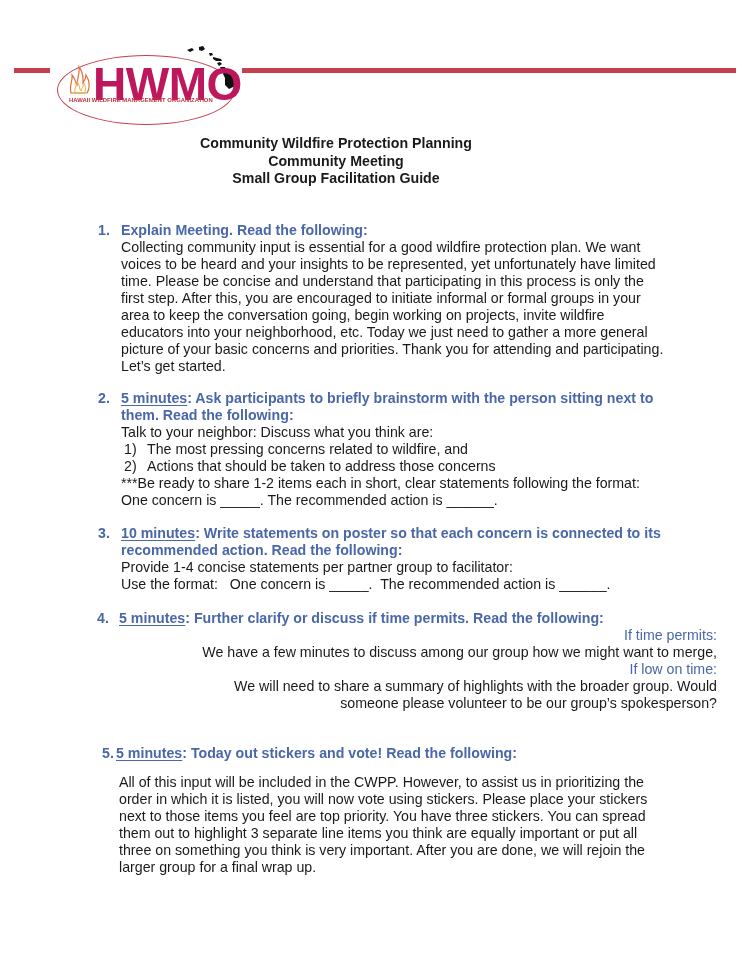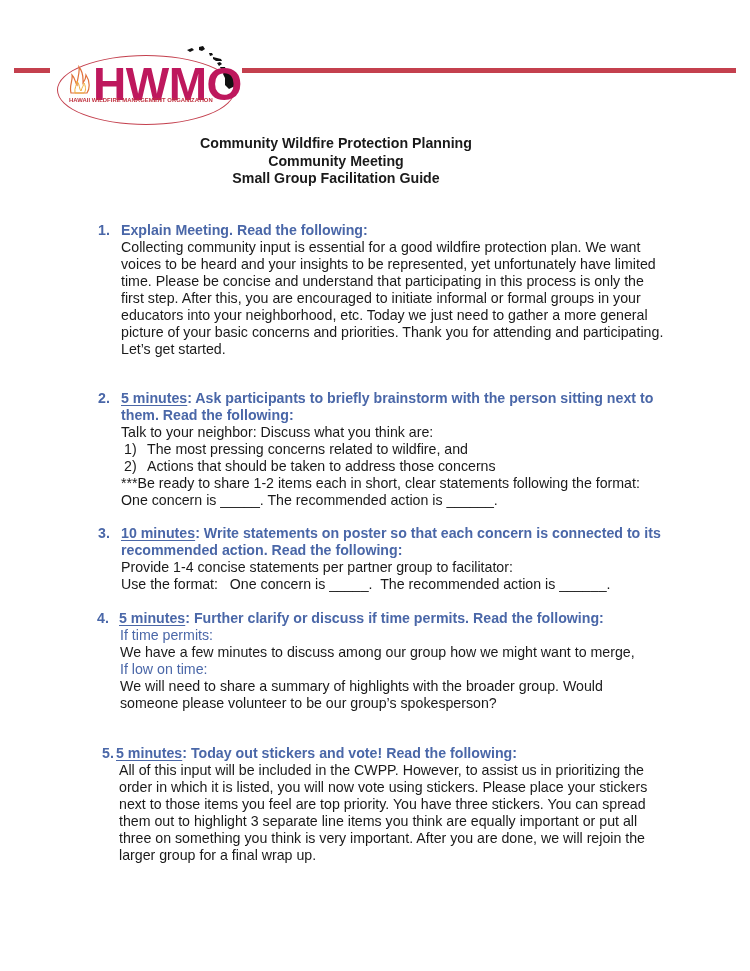--- a/index.html
+++ b/index.html
@@ -138,22 +138,22 @@
       width: 23px;
     }
 
     #sec1 { top: 222px; }
     #sec2 { top: 390px; }
     #sec3 { top: 525px; }
     #sec4 { top: 610px; left: 97px; }
     #sec5 { top: 745px; left: 102px; }
     #sec4 .sec-head-text { padding-left: 22px; }
     #sec5 .sec-head-text { padding-left: 14px; }
-    #sec5 .body-text { padding-left: 17px; }
-    #sec4 .body-text { padding-left: 23px; }
+    #sec5 .body-text { padding-left: 17px; margin-top: 12px; }
+    #sec4 .body-text { padding-left: 23px; text-align: right; }
   </style>
 </head>
 <body>
 
 <div class="rule rule-left"></div>
 <div class="rule rule-right"></div>
 
 <div class="logo">
   <div class="logo-oval"></div>
   <svg class="logo-islands" viewBox="0 0 70 50">
@@ -182,20 +182,21 @@
 <div class="section" id="sec1">
   <div class="sec-head">
     <span class="sec-num">1.</span>
     <span class="sec-head-text">Explain Meeting.  Read the following:</span>
   </div>
   <div class="body-text">
     <p>Collecting community input is essential for a good wildfire protection plan.  We want</p>
     <p>voices to be heard and your insights to be represented, yet unfortunately have limited</p>
     <p>time.  Please be concise and understand that participating in this process is only the</p>
     <p>first step.  After this, you are encouraged to initiate informal or formal groups in your</p>
+    <p>area to keep the conversation going, begin working on projects, invite wildfire</p>
     <p>educators into your neighborhood, etc.  Today we just need to gather a more general</p>
     <p>picture of your basic concerns and priorities.  Thank you for attending and participating.</p>
     <p>Let’s get started.</p>
   </div>
 </div>
 
 <div class="section" id="sec2">
   <div class="sec-head">
     <span class="sec-num">2.</span>
     <span class="sec-head-text">

